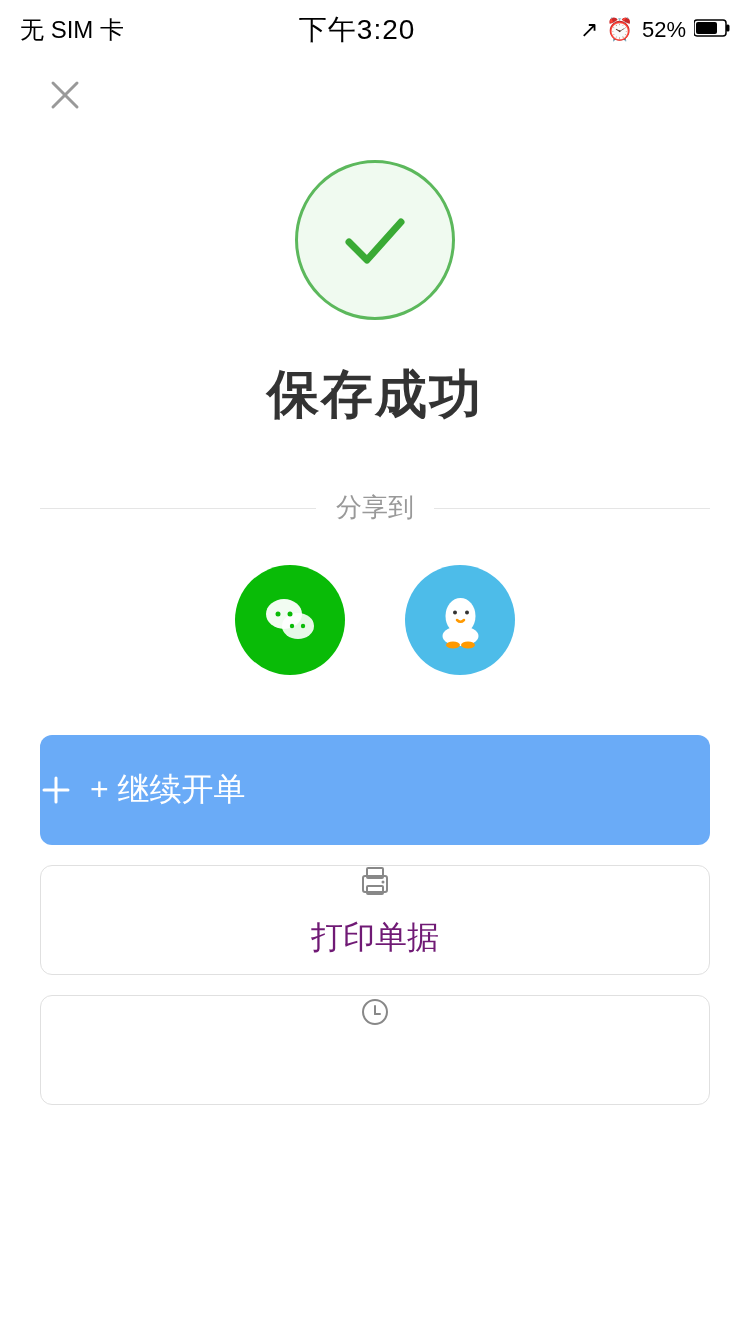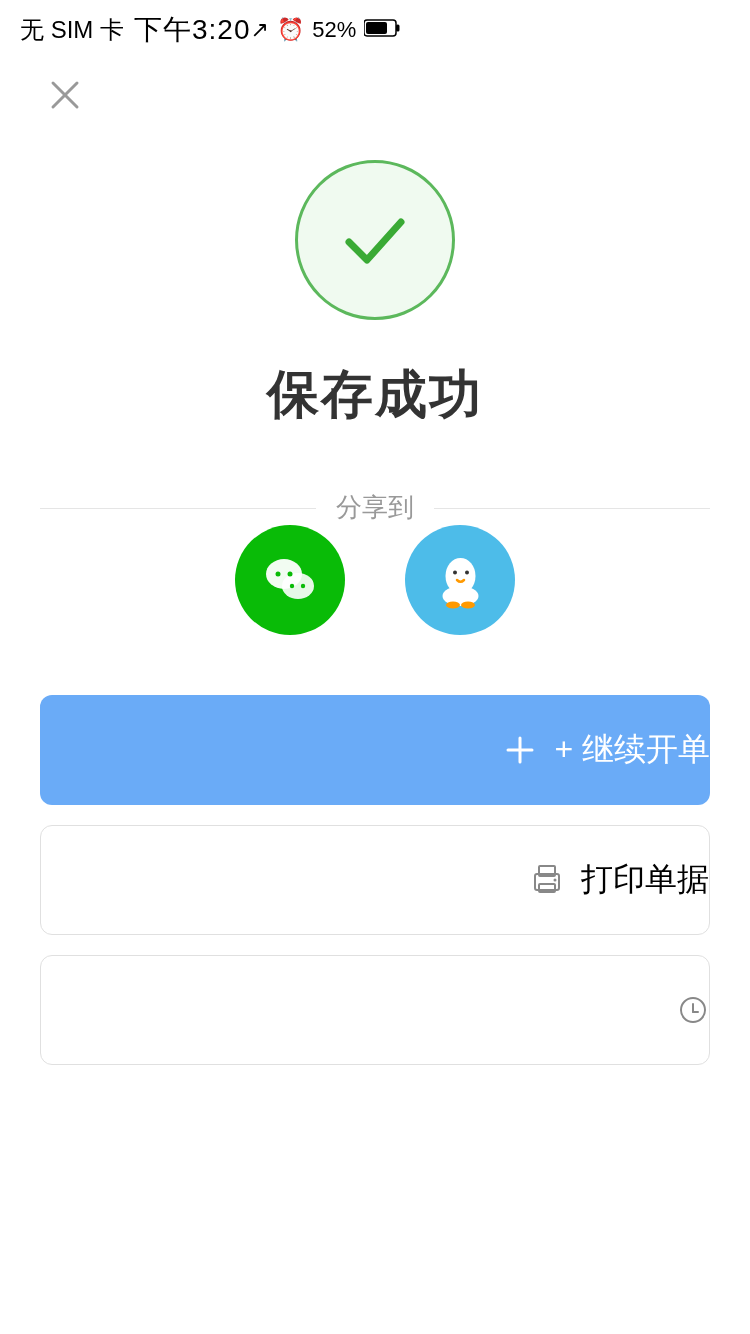--- a/index.html
+++ b/index.html
@@ -12,20 +12,21 @@
       overflow: hidden;
       position: relative;
     }
 
     
     .status-bar {
       width: 100%;
       height: 60px;
       display: flex;
       align-items: center;
+      justify-content: space-between;
       padding: 0 20px;
       background: #fff;
     }
     .status-left {
       display: flex;
       align-items: center;
       gap: 10px;
       font-size: 24px;
       color: #000;
       font-weight: 500;
@@ -101,20 +102,21 @@
       display: flex;
       flex-direction: column;
       align-items: center;
       margin-bottom: 60px;
     }
     .share-divider {
       width: 100%;
       display: flex;
       align-items: center;
       justify-content: center;
+      margin-bottom: 40px;
       padding: 0 40px;
       position: relative;
     }
     .share-divider::before {
       content: '';
       position: absolute;
       left: 40px;
       right: 40px;
       top: 50%;
       height: 1px;
@@ -163,35 +165,36 @@
       flex-direction: column;
       gap: 20px;
     }
 
     .action-btn {
       width: 100%;
       height: 110px;
       border-radius: 12px;
       display: flex;
       align-items: center;
-      justify-content: flex-end;
+      justify-content: flex-start;
       gap: 18px;
       font-size: 32px;
       cursor: pointer;
       border: none;
       outline: none;
     }
     .action-btn.primary {
       background: #6aabf7;
       color: #fff;
     }
     .action-btn.secondary {
       background: #fff;
       border: 1px solid #e0e0e0;
-      color: #000000;
+      color: #701a75;
+      flex-direction: column;
     }
     .action-btn svg {
       width: 32px;
       height: 32px;
     }
   </style>
 </head>
 <body>
 
 <div class="status-bar">

